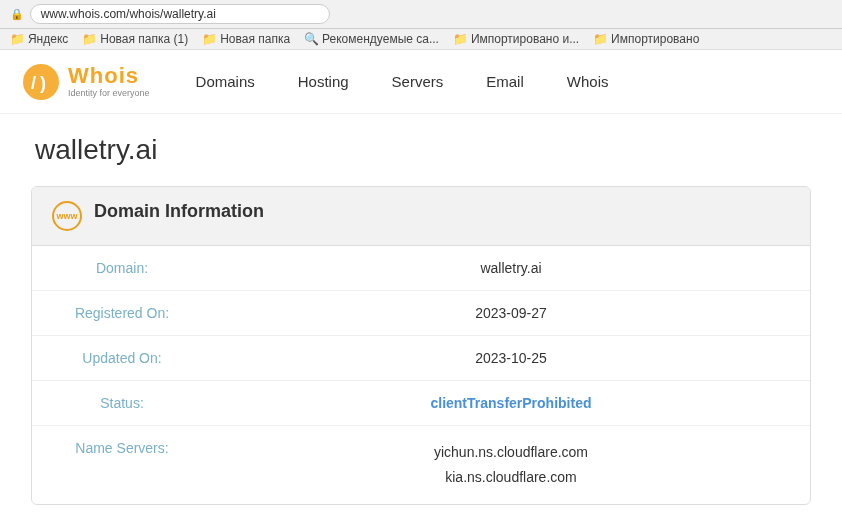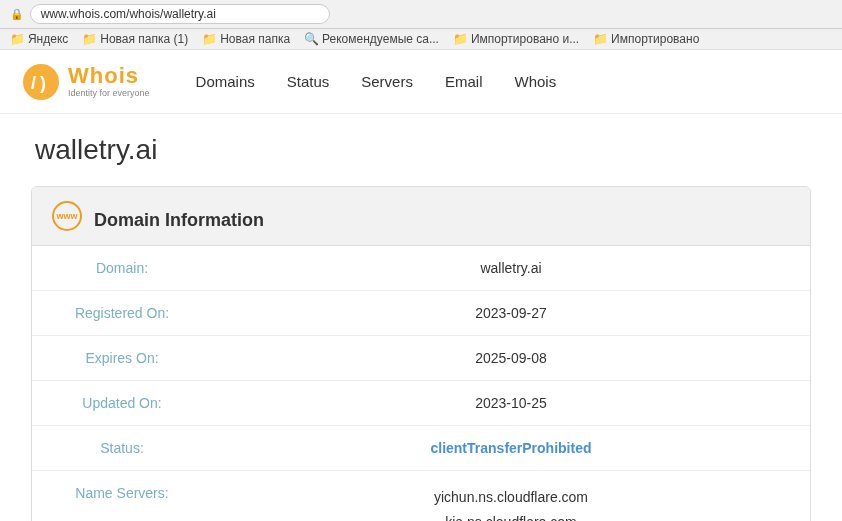--- a/index.html
+++ b/index.html
@@ -85,21 +85,21 @@
       letter-spacing: 1px;
     }
     .logo-tagline {
       font-size: 9px;
       color: #888;
       margin-top: 2px;
     }
     .nav-links {
       display: flex;
       align-items: center;
-      gap: 0;
+      gap: 11px;
       list-style: none;
     }
     .nav-links li a {
       text-decoration: none;
       color: #333;
       font-size: 15px;
       padding: 22px 16px;
       display: block;
       font-weight: 400;
     }
@@ -121,21 +121,21 @@
     
     .info-card {
       border: 1px solid #ddd;
       border-radius: 6px;
       overflow: hidden;
     }
     .info-card-header {
       background: #f2f2f2;
       padding: 14px 20px;
       display: flex;
-      align-items: flex-end;
+      align-items: flex-start;
       gap: 12px;
       border-bottom: 1px solid #ddd;
     }
     .www-icon {
       width: 30px;
       height: 30px;
       border-radius: 50%;
       border: 2px solid #e8a020;
       display: flex;
       align-items: center;
@@ -230,21 +230,21 @@
     <div class="logo-text-area">
       <span class="logo-whois">Whois</span>
       <span class="logo-tagline">Identity for everyone</span>
     </div>
   </div>
   <ul class="nav-links">
     <li>
         <a href="#">Domains</a>
       </li>
     <li>
-        <a href="#">Status</a>
+        <a href="#">Hosting</a>
       </li>
     <li>
         <a href="#">Servers</a>
       </li>
     <li>
         <a href="#">Email</a>
       </li>
     <li>
         <a href="#">Whois</a>
       </li>
@@ -263,24 +263,20 @@
       <tbody>
         <tr>
           <td>Domain:</td>
           <td>walletry.ai</td>
         </tr>
         <tr>
           <td>Registered On:</td>
           <td>2023-09-27</td>
         </tr>
         <tr>
-          <td>Expires On:</td>
-          <td>2025-09-08</td>
-        </tr>
-        <tr>
           <td>Updated On:</td>
           <td>2023-10-25</td>
         </tr>
         <tr>
           <td>Status:</td>
           <td>
             <a href="#" class="status-link">clientTransferProhibited</a>
           </td>
         </tr>
         <tr>

